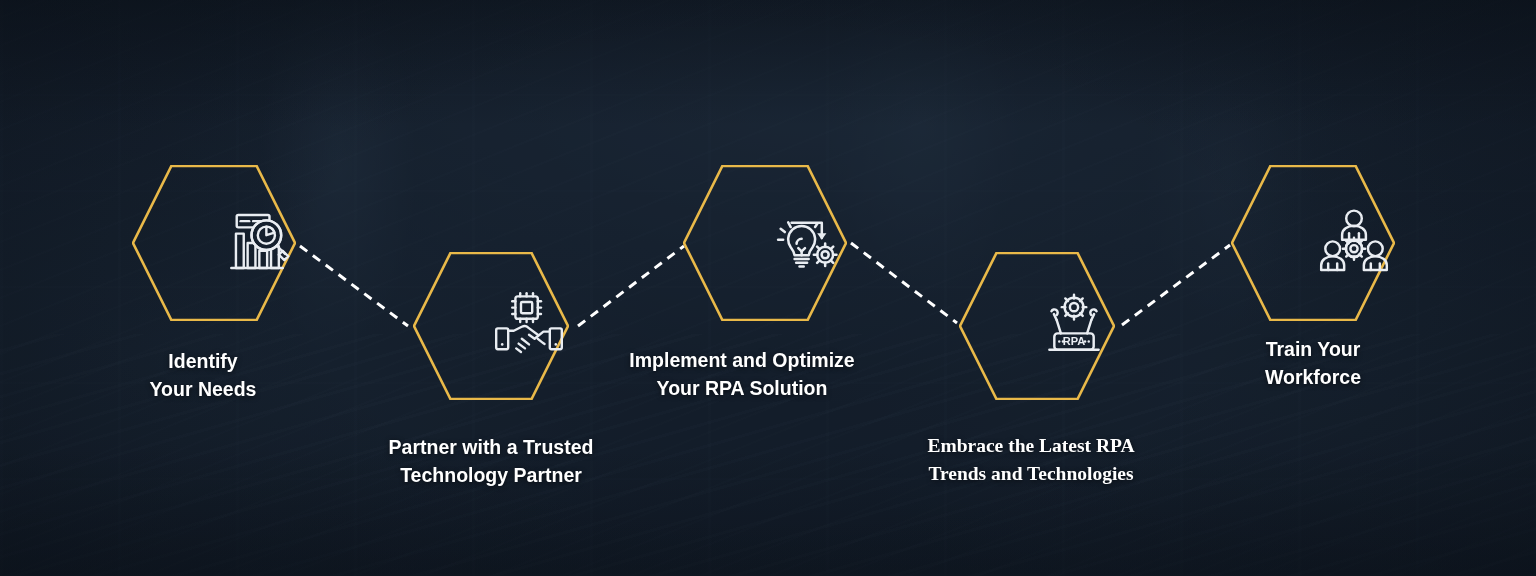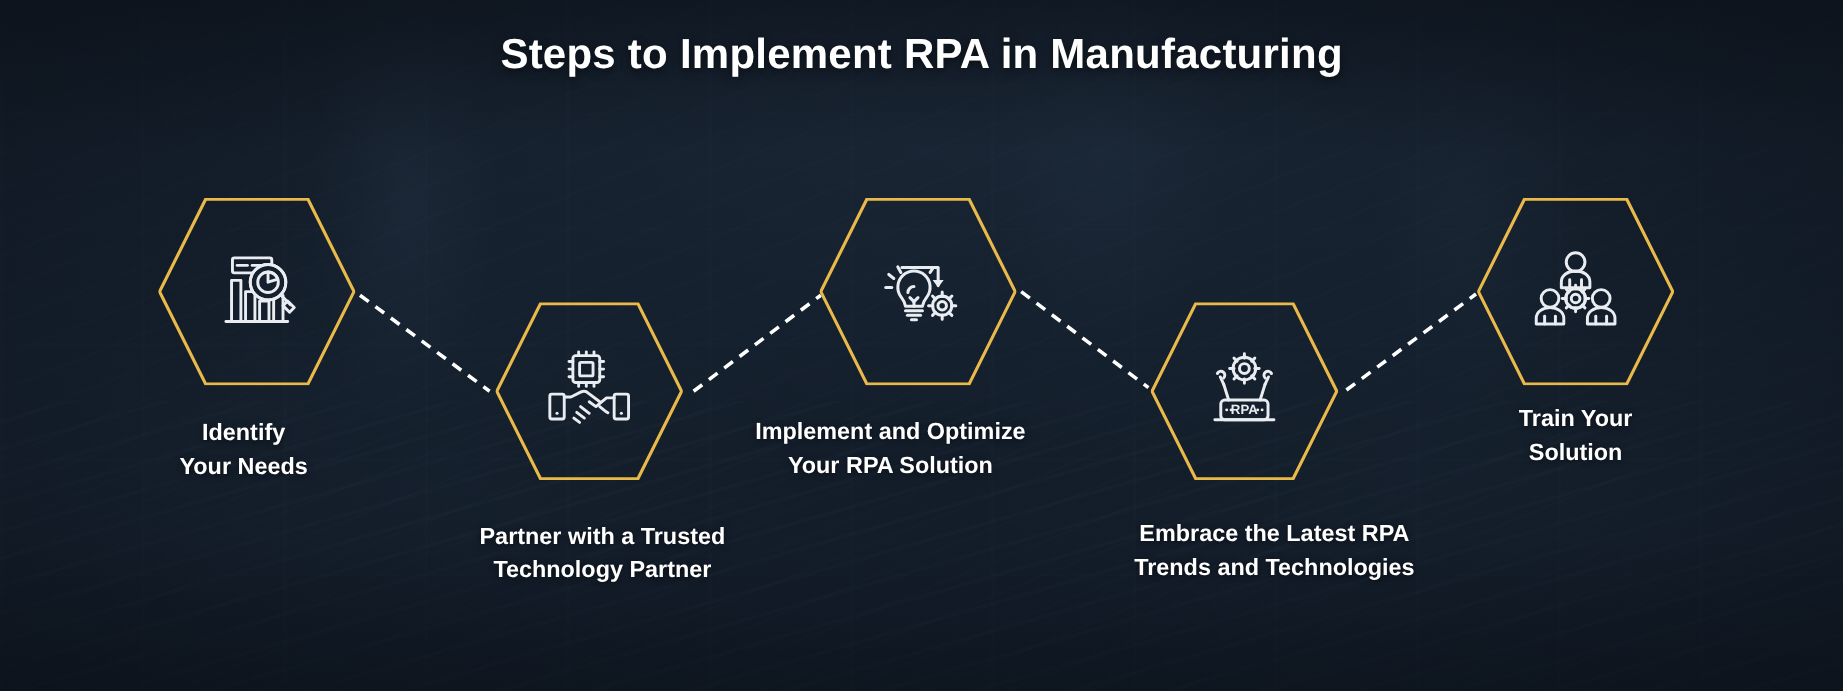--- a/index.html
+++ b/index.html
@@ -120,21 +120,21 @@
   .hex-wrap {
     position: absolute;
     left: 0;
     top: 0;
   }
   .hex-svg { display: block; }
   .step-icon {
     position: absolute;
     display: flex;
     align-items: center;
-    justify-content: center;
+    justify-content: flex-end;
   }
   .step-label {
     position: absolute;
     text-align: center;
     color: #ffffff;
     font-size: 19.5px;
     font-weight: bold;
     line-height: 1.42;
     text-shadow: 0 1px 5px rgba(0,0,0,0.6);
     white-space: pre-line;
@@ -146,21 +146,20 @@
 <div id="infographic">
 
   <div class="bg-layer bg-base"></div>
   <div class="bg-layer bg-struts"></div>
   <div class="bg-layer bg-arm"></div>
   <div class="bg-layer bg-beams"></div>
   <div class="bg-layer bg-conveyor"></div>
   <div class="bg-layer bg-tint"></div>
   <div class="bg-layer bg-vignette"></div>
 
-  <div class="title">Steps to Implement RPA in Manufacturing</div>
 
   <svg id="connectors" viewBox="0 0 1536 576" xmlns="http://www.w3.org/2000/svg">
       <line x1="300" y1="246" x2="408" y2="326" stroke="#ffffff" stroke-width="3" stroke-linecap="butt" stroke-dasharray="9 7"></line>
       <line x1="578" y1="326" x2="684" y2="246" stroke="#ffffff" stroke-width="3" stroke-linecap="butt" stroke-dasharray="9 7"></line>
       <line x1="851" y1="243" x2="957" y2="323" stroke="#ffffff" stroke-width="3" stroke-linecap="butt" stroke-dasharray="9 7"></line>
       <line x1="1122" y1="325" x2="1230" y2="245" stroke="#ffffff" stroke-width="3" stroke-linecap="butt" stroke-dasharray="9 7"></line>
     </svg>
 
   <div id="steps-host">
       <div class="step">
@@ -217,21 +216,21 @@
       <rect x="76" y="53" width="15" height="26" rx="2"></rect>
       <circle cx="83.5" cy="73" r="1.6" fill="#e9edf2" stroke="none"></circle>
       <path d="M24 56 h7 l10 -5 c3 -1.5 6 -1 8 1 l12 9"></path>
       <path d="M76 57 h-8 l-11 9 -7 -5"></path>
       <path d="M41 66 l9 7"></path>
       <path d="M37 72 l8 6"></path>
       <path d="M34 78 l6 4.5"></path>
       <path d="M61 66 c3 2.5 6 5 8.5 6.5"></path>
     </svg>
         </div>
-        <div class="step-label" style="left: 362px; top: 434px; width: 280px; text-align: center;">Partner with a Trusted
+        <div class="step-label" style="left: 351px; top: 434px; width: 280px; text-align: center;">Partner with a Trusted
 Technology Partner</div>
       </div>
       <div class="step">
         <div class="hex-wrap" style="left: 683px; top: 165px; width: 164px; height: 156px;">
           <svg class="hex-svg" width="164" height="156" viewBox="0 0 164 156" xmlns="http://www.w3.org/2000/svg">
        <path d="M 39.36 1 L 124.64 1 L 163 78 L 124.64 155 L 39.36 155 L 1 78 Z" fill="none" stroke="#e9b949" stroke-width="2.6" stroke-linejoin="miter"></path>
      </svg>
         </div>
         <div class="step-icon" style="left: 683px; top: 165px; width: 164px; height: 156px;">
     <svg viewBox="0 0 100 100" width="84" height="84" fill="none" stroke="#e9edf2" stroke-width="3" stroke-linecap="round" stroke-linejoin="round">
@@ -278,21 +277,21 @@
       <circle cx="68" cy="69" r="1.5" fill="#e9edf2" stroke="none"></circle>
       <path d="M34 59 l-5 -16"></path>
       <path d="M25.5 35.5 l3.5 7.5"></path>
       <path d="M22.5 32 a4 4 0 1 1 6.4 4.6"></path>
       <path d="M66 59 l5 -16"></path>
       <path d="M74.5 35.5 l-3.5 7.5"></path>
       <path d="M77.5 32 a4 4 0 1 0 -6.4 4.6"></path>
       <line x1="20" y1="79" x2="80" y2="79"></line>
     </svg>
         </div>
-        <div class="step-label" style="left: 912px; top: 432px; width: 300px;">Embrace the Latest RPA
+        <div class="step-label" style="left: 881px; top: 432px; width: 300px; font-family: Liberation Serif, serif;">Embrace the Latest RPA
 Trends and Technologies</div>
       </div>
       <div class="step">
         <div class="hex-wrap" style="left: 1231px; top: 165px; width: 164px; height: 156px;">
           <svg class="hex-svg" width="164" height="156" viewBox="0 0 164 156" xmlns="http://www.w3.org/2000/svg">
        <path d="M 39.36 1 L 124.64 1 L 163 78 L 124.64 155 L 39.36 155 L 1 78 Z" fill="none" stroke="#e9b949" stroke-width="2.6" stroke-linejoin="miter"></path>
      </svg>
         </div>
         <div class="step-icon" style="left: 1231px; top: 165px; width: 164px; height: 156px;">
     <svg viewBox="0 0 100 100" width="82" height="82" fill="none" stroke="#e9edf2" stroke-width="3" stroke-linecap="round" stroke-linejoin="round">
@@ -309,17 +308,17 @@
       <line x1="70.5" y1="75" x2="70.5" y2="83"></line>
       <line x1="81.5" y1="75" x2="81.5" y2="83"></line>
       <circle cx="50" cy="57" r="10" fill="#15202e"></circle>
       <circle cx="50" cy="57" r="10"></circle>
       <circle cx="50" cy="57" r="4.4"></circle>
       <path d="M50 43.5 v4 M50 66.5 v4 M36.5 57 h4 M59.5 57 h4
                M40.5 47.5 l2.9 2.9 M56.6 63.6 l2.9 2.9 M59.5 47.5 l-2.9 2.9 M43.4 63.6 l-2.9 2.9"></path>
     </svg>
         </div>
         <div class="step-label" style="left: 1213px; top: 336px; width: 200px;">Train Your
-Solution</div>
+Workforce</div>
       </div>
     </div>
 
 </div>
 
 </body></html>

